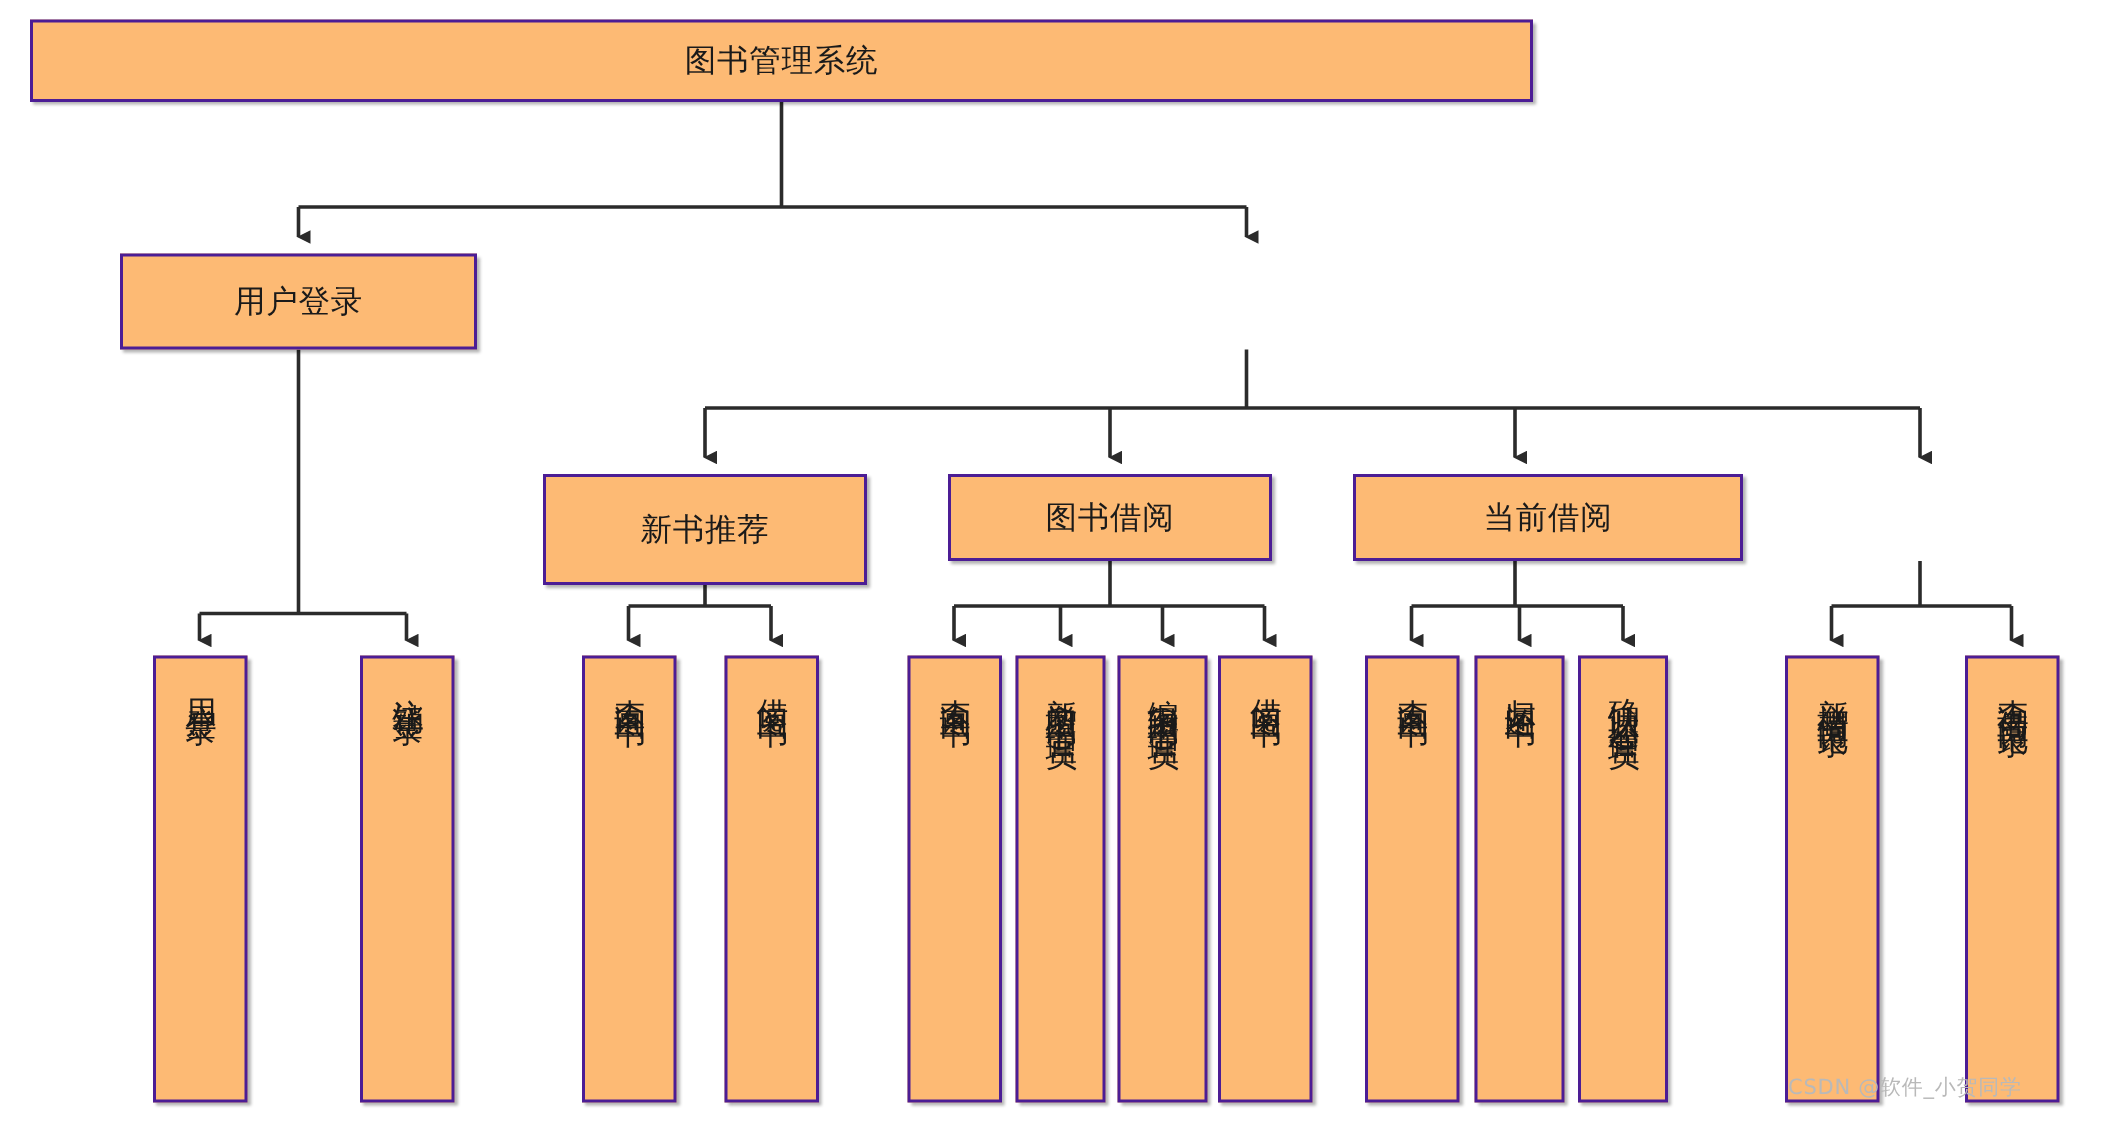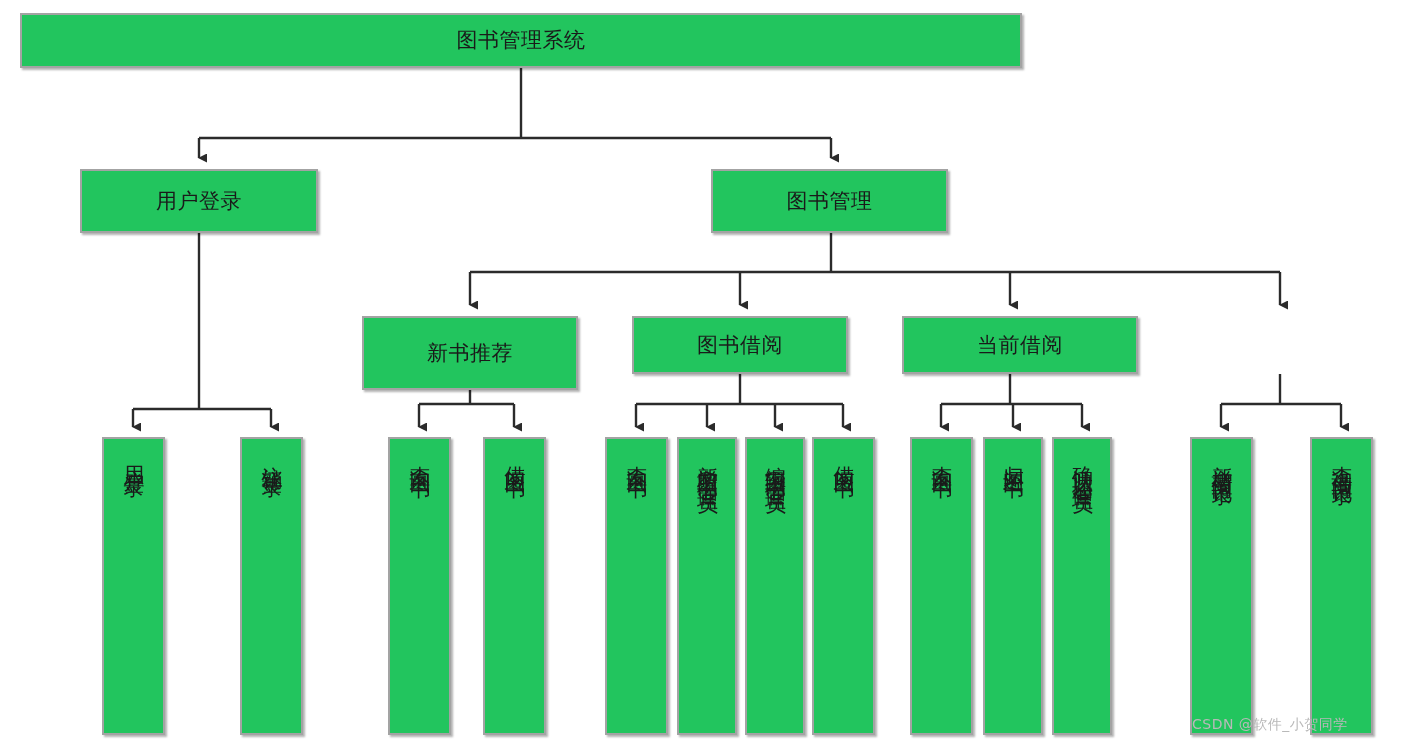--- a/index.html
+++ b/index.html
@@ -22,22 +22,22 @@
   svg.layer {
     position: absolute;
     left: 0;
     top: 0;
     width: 1405px;
     height: 747px;
   }
   .node-box {
     position: absolute;
     box-sizing: border-box;
-    background: #22c55e;
-    border: 2px solid #a3a3a3;
+    background: #fdba74;
+    border: 2px solid #4c1d95;
     box-shadow: 2px 2px 2px rgba(0,0,0,0.30);
     display: flex;
     align-items: center;
     justify-content: center;
   }
   .node-label {
     color: #1a1a1a;
     font-size: 21px;
     line-height: 1.05;
     letter-spacing: 0.5px;
@@ -125,33 +125,30 @@
   </svg>
 
   <div class="node-box" style="left:20px;  top:13px;  width:1002px; height:55px;">
     <span class="node-label">图书管理系统</span>
   </div>
 
   <div class="node-box" style="left:80px;  top:169px; width:238px; height:64px;">
     <span class="node-label">用户登录</span>
   </div>
 
-  <div class="node-box" style="left:711px; top:169px; width:237px; height:64px;">
-    <span class="node-label">图书管理</span>
-  </div>
 
   <div class="node-box" style="left:362px; top:316px; width:216px; height:74px;">
     <span class="node-label">新书推荐</span>
   </div>
 
   <div class="node-box" style="left:632px; top:316px; width:216px; height:58px;">
     <span class="node-label">图书借阅</span>
   </div>
 
-  <div class="node-box" style="left:902px; top:316px; width:236px; height:58px;">
+  <div class="node-box" style="left:902px; top:316px; width:260px; height:58px;">
     <span class="node-label">当前借阅</span>
   </div>
 
 
   <div class="node-box vertical" style="left:102px; top:437px; width:63px; height:298px;">
     <span class="node-label">用户登录</span>
   </div>
   <div class="node-box vertical" style="left:240px; top:437px; width:63px; height:298px;">
     <span class="node-label">注销登录</span>
   </div>

